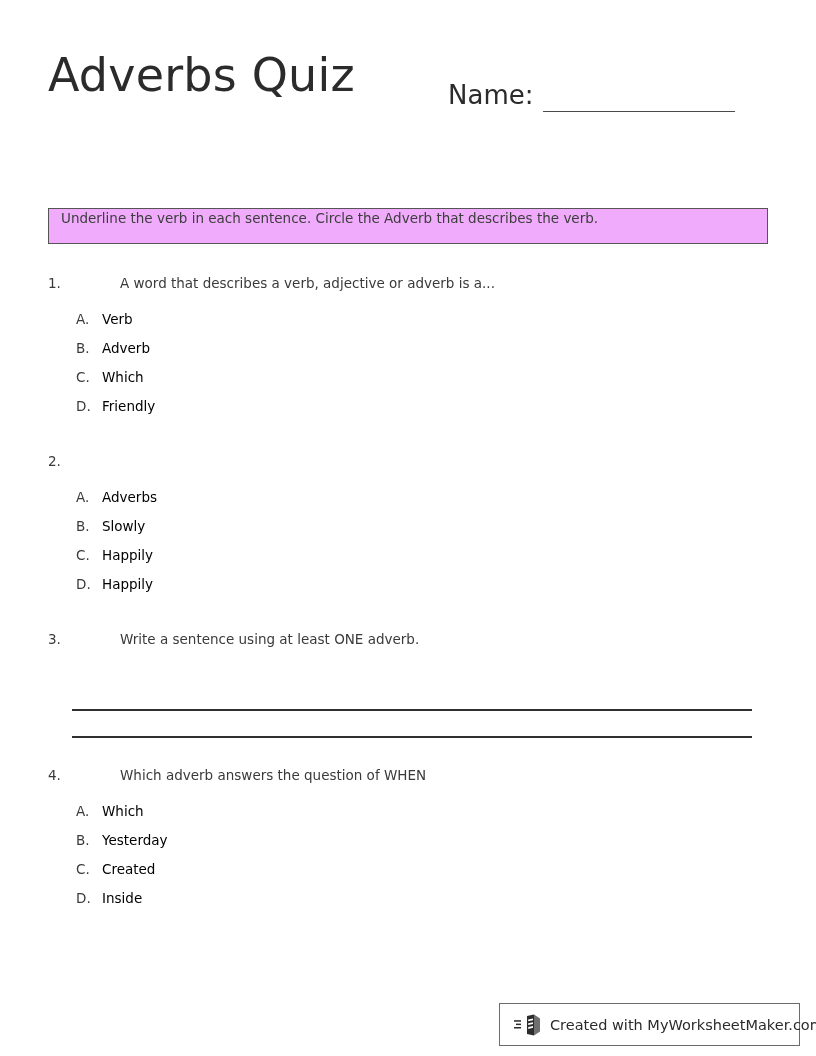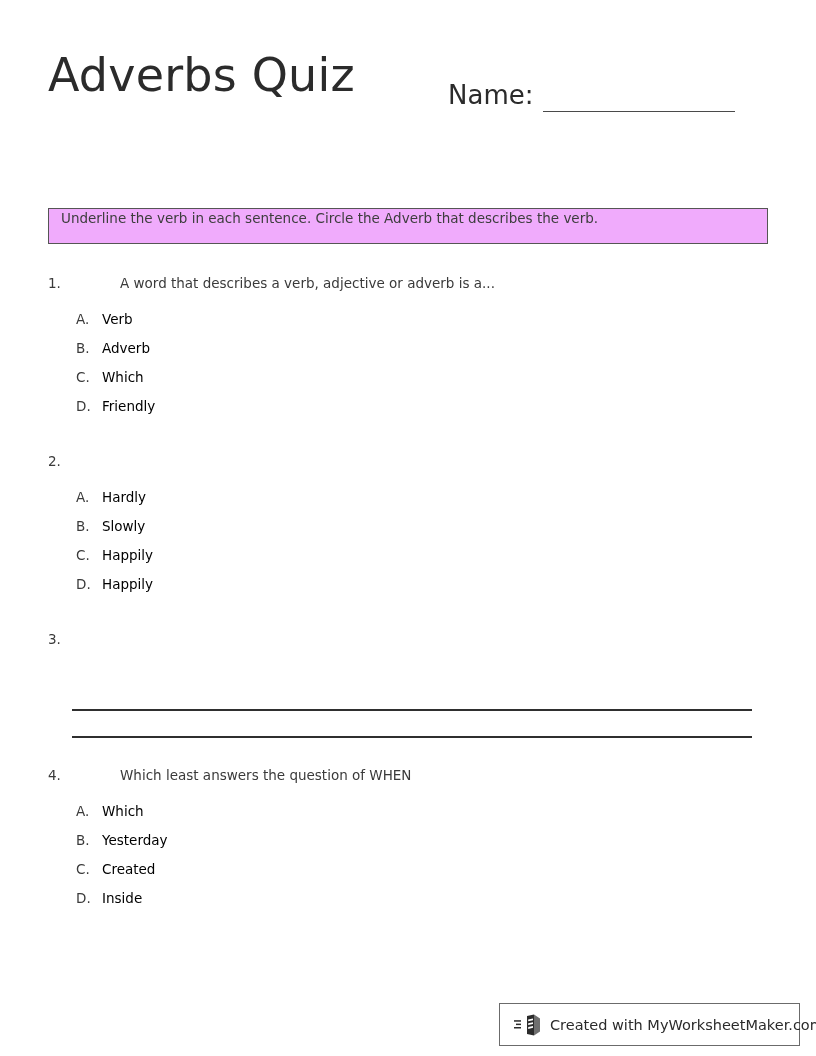--- a/index.html
+++ b/index.html
@@ -231,51 +231,52 @@
       </ul>
     </div>
 
     <div class="question-block">
       <div class="q-head">
         <span class="q-num">2.</span>
       </div>
       <ul class="options">
         <li class="option">
           <span class="opt-letter">A.</span>
-          <span class="opt-text">Hardly</span>
+          <span class="opt-text">Adverbs</span>
         </li>
         <li class="option">
           <span class="opt-letter">B.</span>
           <span class="opt-text">Slowly</span>
         </li>
         <li class="option">
           <span class="opt-letter">C.</span>
           <span class="opt-text">Happily</span>
         </li>
         <li class="option">
           <span class="opt-letter">D.</span>
           <span class="opt-text">Happily</span>
         </li>
       </ul>
     </div>
 
     <div class="question-block">
       <div class="q-head">
         <span class="q-num">3.</span>
+        <span class="q-text">Write a sentence using at least ONE adverb.</span>
       </div>
       <div class="answer-lines">
         <div class="answer-line"></div>
         <div class="answer-line"></div>
       </div>
     </div>
 
     <div class="question-block" style="margin-top:18px;">
       <div class="q-head">
         <span class="q-num">4.</span>
-        <span class="q-text">Which least answers the question of WHEN</span>
+        <span class="q-text">Which adverb answers the question of WHEN</span>
       </div>
       <ul class="options">
         <li class="option">
           <span class="opt-letter">A.</span>
           <span class="opt-text">Which</span>
         </li>
         <li class="option">
           <span class="opt-letter">B.</span>
           <span class="opt-text">Yesterday</span>
         </li>

